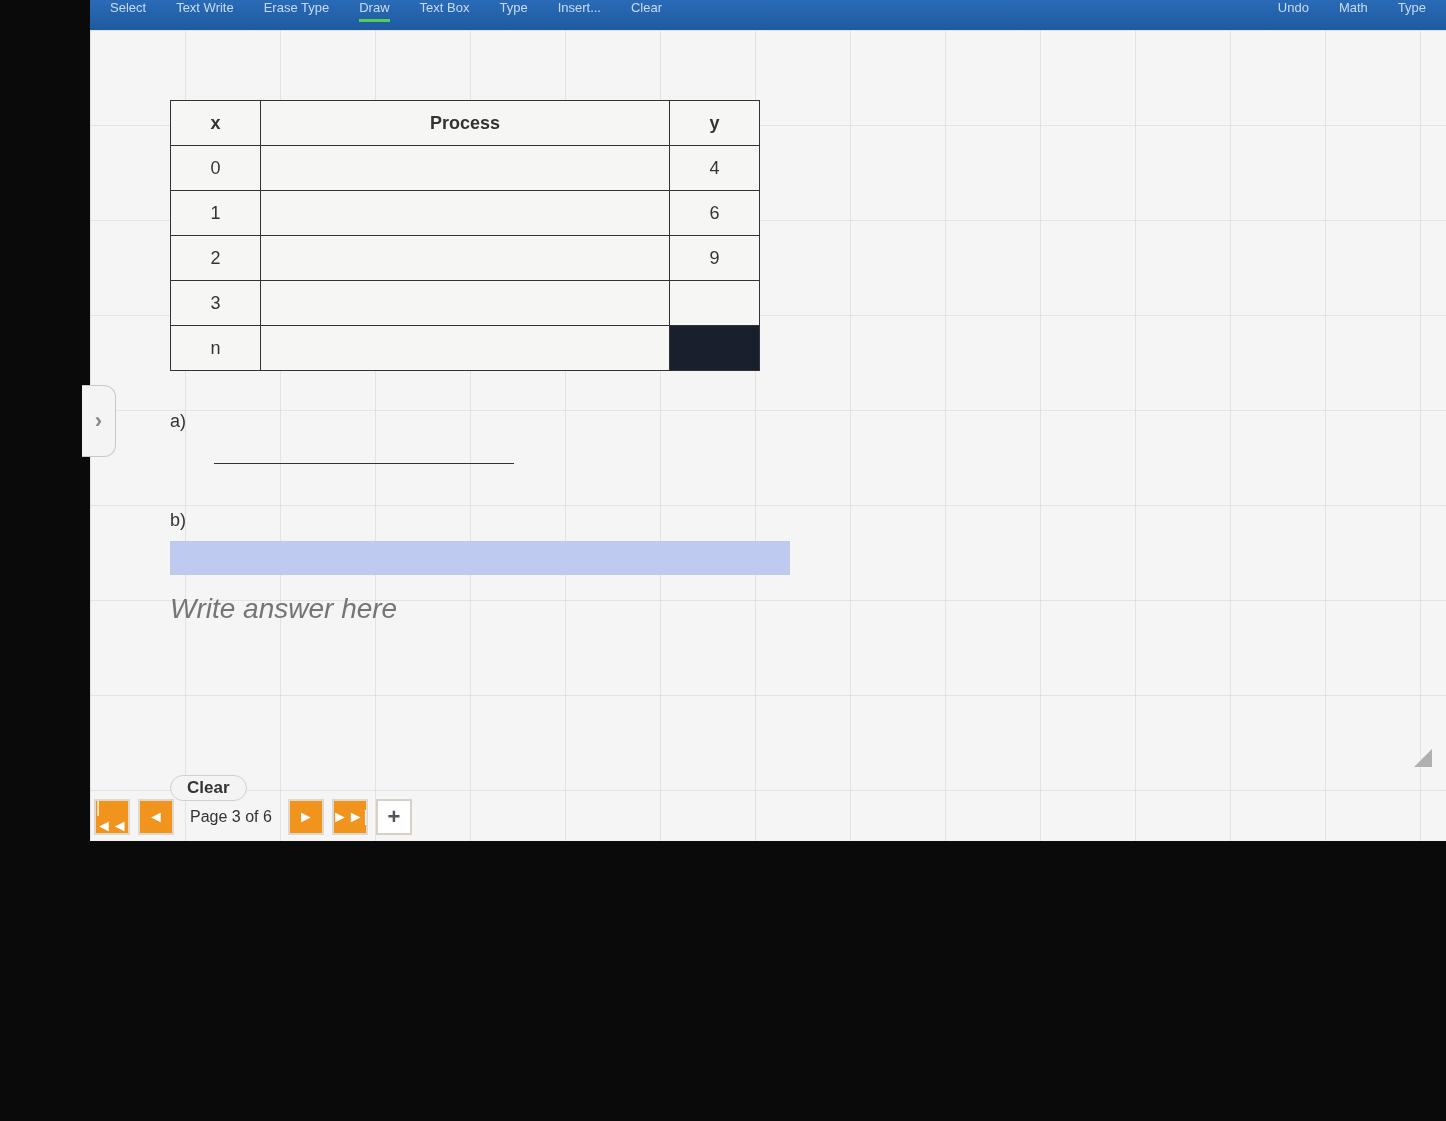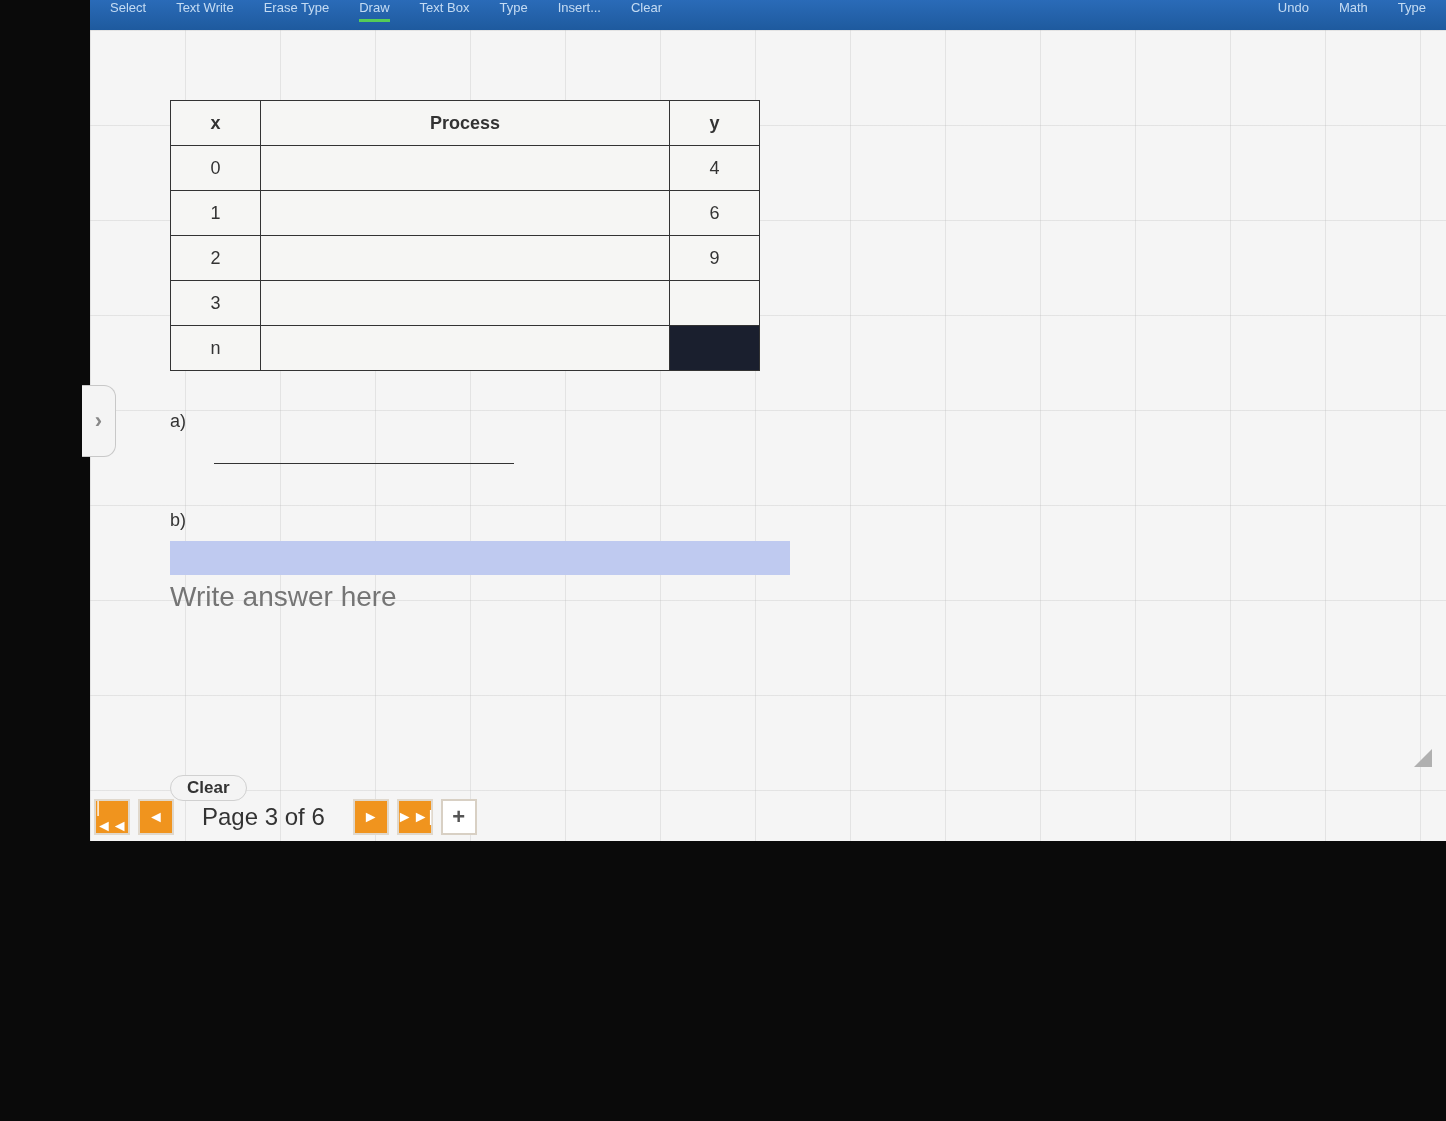--- a/index.html
+++ b/index.html
@@ -115,21 +115,22 @@
       height: 34px;
       background: #bfcaf0;
       margin-top: 6px;
     }
     .answer-input {
       width: 620px;
       border: none;
       background: transparent;
       font-size: 28px;
       color: #a0a0a0;
-      margin-top: 6px;
+      font-style: italic;
+      margin-top: 18px;
       outline: none;
     }
     .resize-handle {
       position: absolute;
       right: 14px;
       bottom: 74px;
       width: 20px;
       height: 20px;
       color: #999;
       font-size: 18px;
@@ -175,23 +176,23 @@
       font-size: 16px;
     }
     .nav-btn.light {
       background: #fff;
       border: 2px solid #d8d0c4;
       color: #555;
       font-size: 22px;
       font-weight: bold;
     }
     .page-text {
-      font-size: 24px;
-      color: #333;
-      margin: 0 20px;
+      font-size: 16px;
+      color: #333;
+      margin: 0 8px;
     }
   </style>
 </head>
 <body>
 
 <div class="toolbar">
   <span class="toolbar-item">Select</span>
   <span class="toolbar-item">Text Write</span>
   <span class="toolbar-item">Erase Type</span>
   <span class="toolbar-item active">Draw</span>

